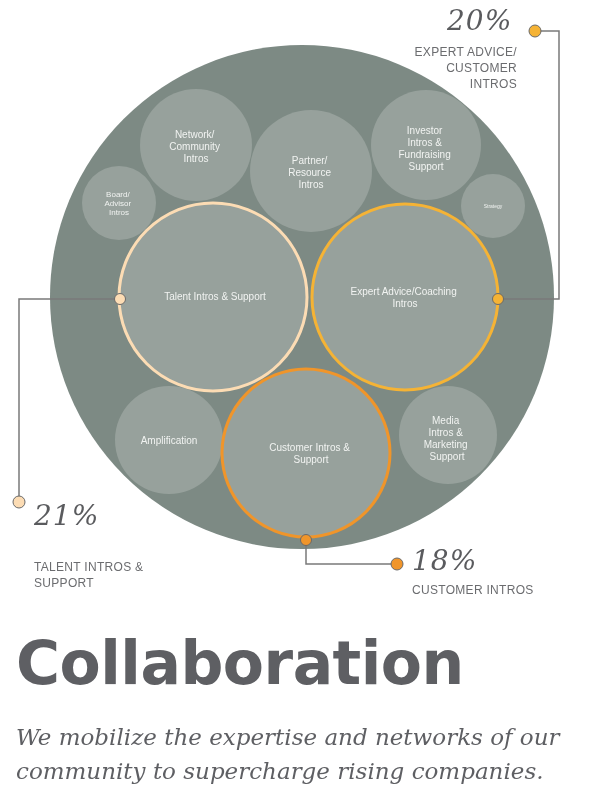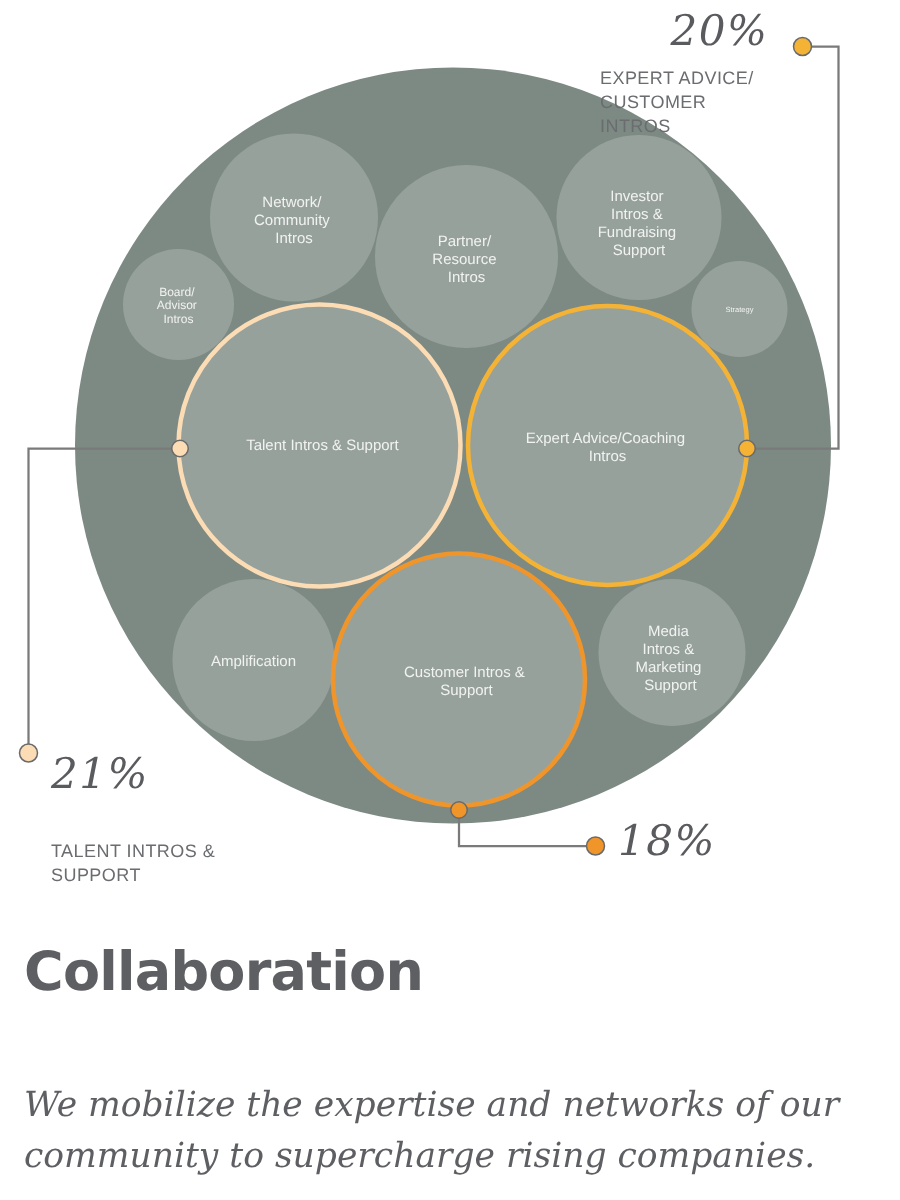--- a/index.html
+++ b/index.html
@@ -1,21 +1,21 @@
 <!DOCTYPE html>
 <html><head>
 <meta charset="utf-8">
 <style>
   html, body { margin: 0; padding: 0; background: #ffffff; }
   body { width: 600px; height: 800px; position: relative; overflow: hidden; font-family: "Liberation Sans", sans-serif; }
   svg.diagram { position: absolute; left: 0; top: 0; }
   .bubble-label { font-family: "Liberation Sans", sans-serif; fill: #f1f3f1; text-anchor: middle; }
   .pct { position: absolute; font-family: "DejaVu Serif", serif; font-style: italic; color: #5a5b5e; font-size: 28px; letter-spacing: 1px; }
   .cat { position: absolute; font-family: "Liberation Sans", sans-serif; color: #6b6c6f; font-size: 12px; line-height: 16px; letter-spacing: 0.3px; }
-  .title { position: absolute; left: 16px; top: 628px; font-family: "DejaVu Sans", sans-serif; font-weight: bold; font-size: 36px; color: #5e5f63; margin: 0; letter-spacing: -0.5px; }
+  .title { position: absolute; left: 16px; top: 628px; font-family: "DejaVu Sans", sans-serif; font-weight: bold; font-size: 60px; color: #5e5f63; margin: 0; letter-spacing: -0.5px; }
   .subtitle { position: absolute; left: 16px; top: 720px; width: 580px; font-family: "DejaVu Serif", serif; font-style: italic; font-size: 23px; line-height: 34px; color: #5e5f63; margin: 0; }
 </style>
 </head>
 <body>
 
 <svg class="diagram" width="600" height="620" viewBox="0 0 600 620">
 
   <circle cx="302" cy="297" r="252" fill="#7d8a84"></circle>
 
   <circle cx="196" cy="145" r="56" fill="#97a19c"></circle>
@@ -81,30 +81,31 @@
   </text>
   <text class="bubble-label" font-size="10">
     <tspan x="447" y="424">Media</tspan>
     <tspan x="447" y="436">Intros &amp;</tspan>
     <tspan x="447" y="448">Marketing</tspan>
     <tspan x="447" y="460">Support</tspan>
   </text>
 </svg>
 
 <div class="pct" style="left:447px; top:4px; width:72px; text-align:left;">20%</div>
-<div class="cat" style="left:400px; top:44px; width:117px; text-align:left;">
+<div class="cat" style="left:400px; top:44px; width:117px; text-align:right;">
   <div>EXPERT ADVICE/</div>
   <div>CUSTOMER</div>
   <div>INTROS</div>
 </div>
 
 <div class="pct" style="left:34px; top:499px;">21%</div>
 <div class="cat" style="left:34px; top:515px;margin-top:44px;">
   <div>TALENT INTROS &amp;</div>
   <div>SUPPORT</div>
 </div>
 
 <div class="pct" style="left:412px; top:544px;">18%</div>
 <div class="cat" style="left:412px; top:582px;">
+  <div>CUSTOMER INTROS</div>
 </div>
 
 <h1 class="title">Collaboration</h1>
 <p class="subtitle">We mobilize the expertise and networks of our community to supercharge rising companies.</p>
 
 </body></html>

